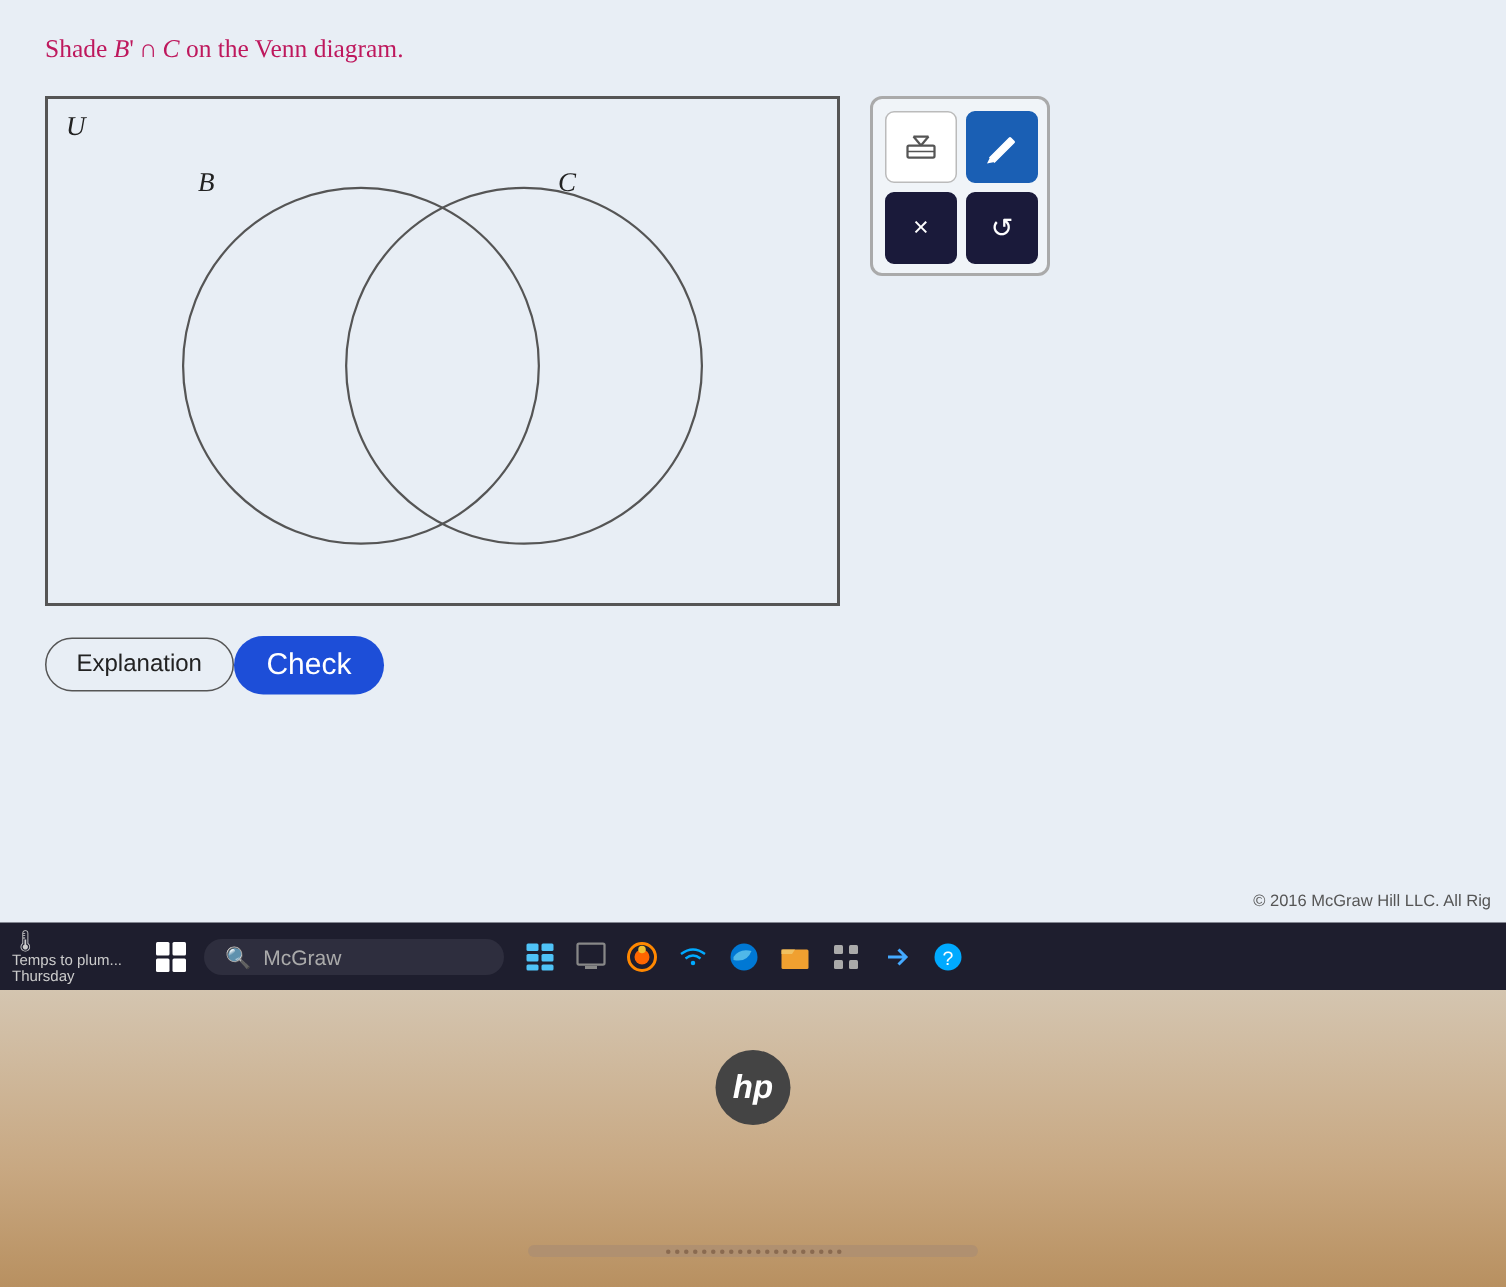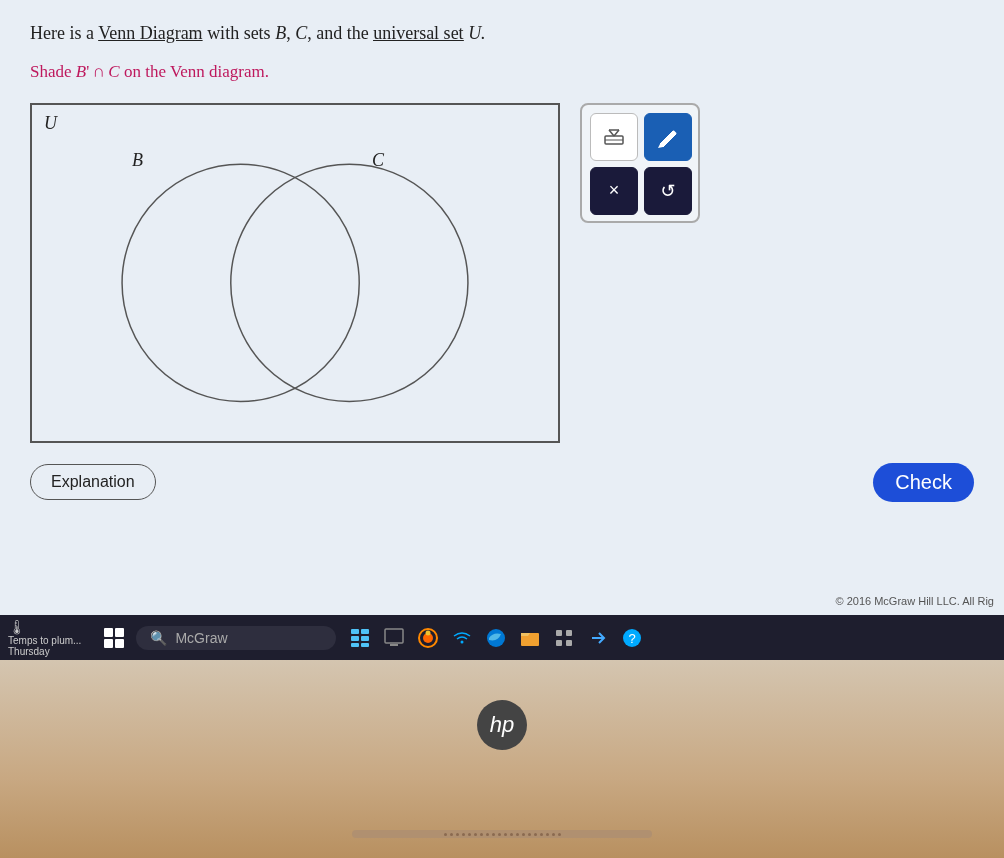--- a/index.html
+++ b/index.html
@@ -42,21 +42,21 @@
       width: 50px;
       height: 50px;
       border-radius: 50%;
       background: #444;
       display: flex;
       align-items: center;
       justify-content: center;
       color: white;
       font-size: 22px;
       font-style: italic;
-      font-weight: normal;
+      font-weight: bold;
       font-family: Arial, sans-serif;
       margin-top: 10px;
       text-align: center;
     }
 
     .speaker-bar {
       position: absolute;
       bottom: 20px;
       left: 50%;
       transform: translateX(-50%);
@@ -199,21 +199,20 @@
       border-color: #1a1a3a;
       font-size: 18px;
     }
 
     
     .buttons-row {
       display: flex;
       flex-direction: row;
       margin-top: 20px;
       align-items: center;
-      justify-content: space-between;
     }
 
     .btn-explanation {
       padding: 8px 20px;
       border: 1.5px solid #555;
       border-radius: 20px;
       background: #e8eef5;
       font-size: 16px;
       cursor: pointer;
       color: #222;
@@ -333,23 +332,20 @@
       border-radius: 4px;
     }
   </style>
 </head>
 <body>
 
 <div class="screen">
 
   <div class="content-area">
 
-    <div class="intro-text">
-      Here is a <a href="#">Venn Diagram</a> with sets <em>B</em>, <em>C</em>, and the <a href="#"><u>universal set</u></a> <em>U.</em>
-    </div>
 
     <div class="shade-instruction">
       Shade <em>B</em>' ∩ <em>C</em> on the Venn diagram.
     </div>
 
     <div class="main-row">
 
       <div class="venn-container">
         <span class="venn-label-u">U</span>
         <span class="venn-label-b">B</span>

